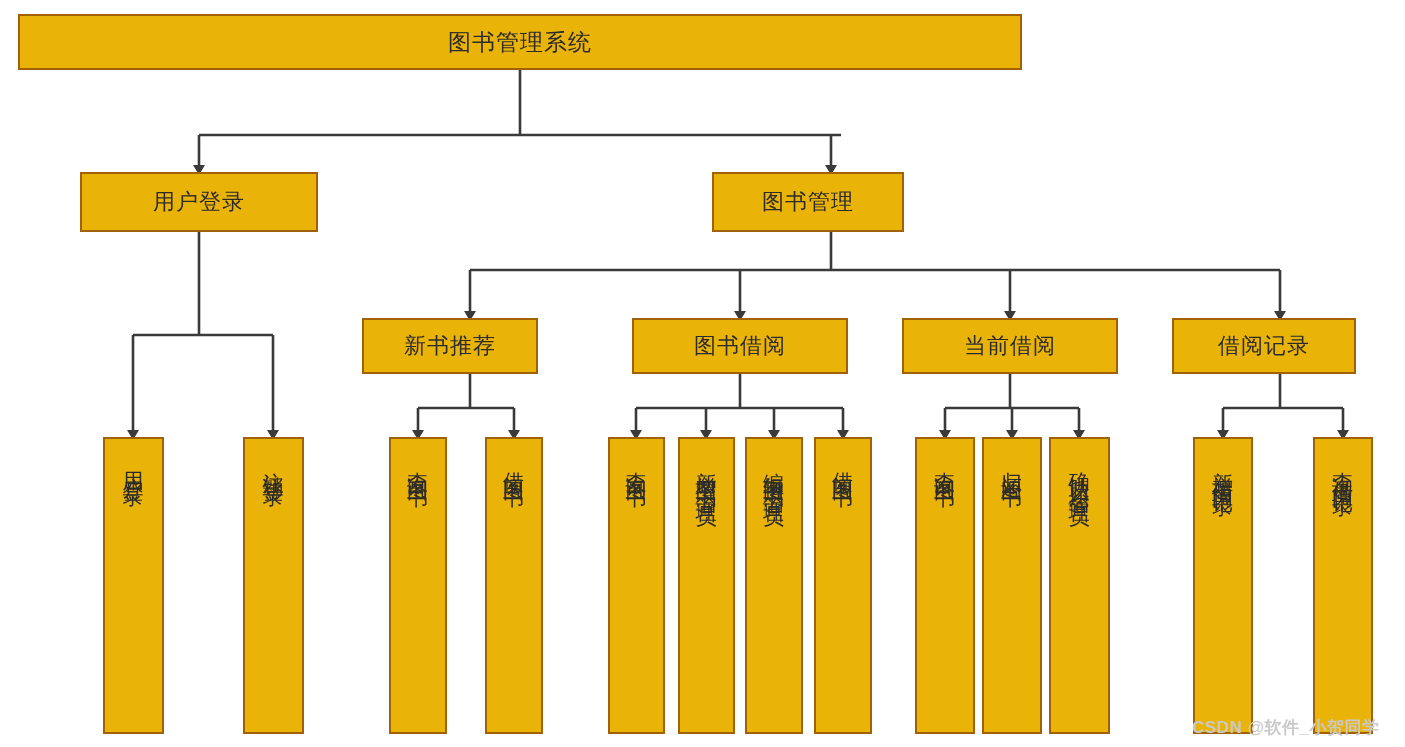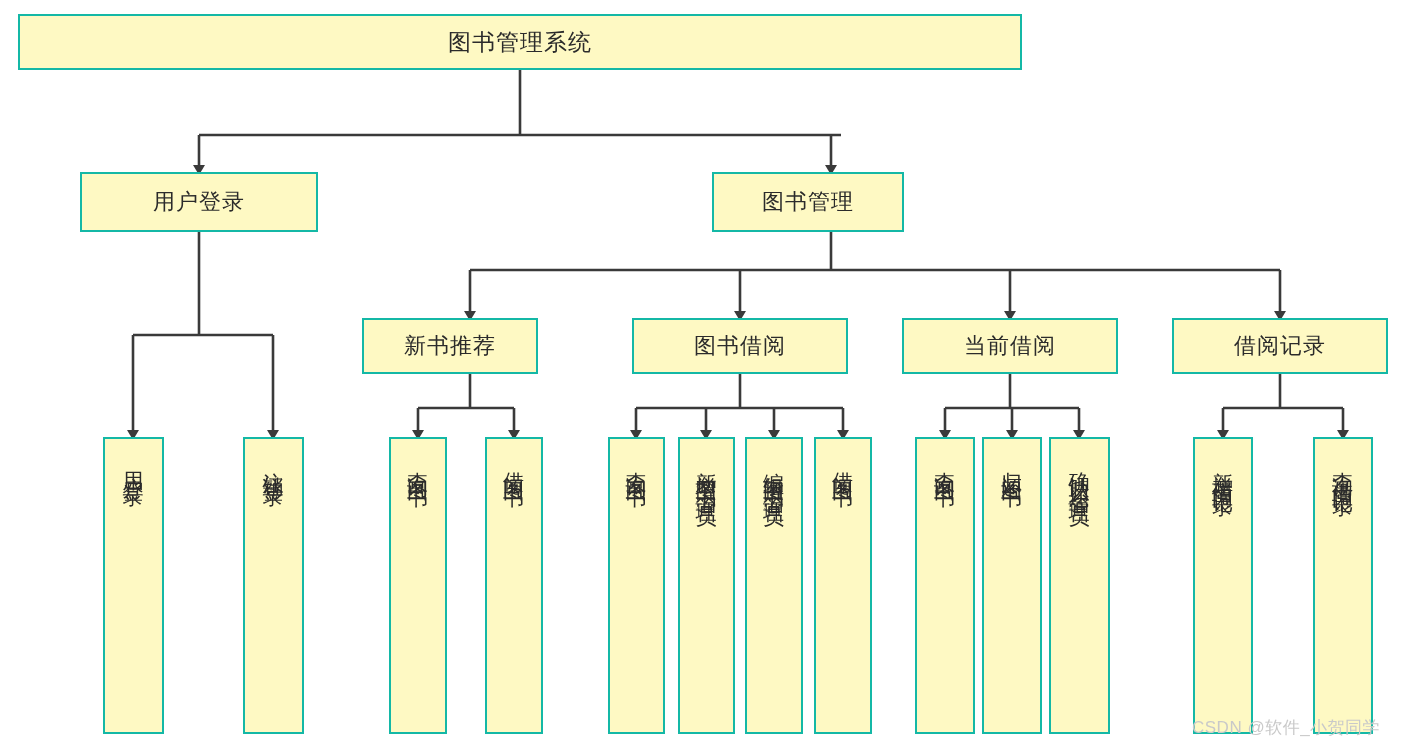--- a/index.html
+++ b/index.html
@@ -14,22 +14,22 @@
   #diagram-root{
     position:absolute;left:0;top:0;width:1405px;height:747px;
   }
   svg#connectors{
     position:absolute;left:0;top:0;width:1405px;height:747px;
     pointer-events:none;
   }
   .node{
     position:absolute;
     box-sizing:border-box;
-    background:#fef9c3;
-    border:2px solid #14b8a6;
+    background:#eab308;
+    border:2px solid #a16207;
     display:flex;
     align-items:center;
     justify-content:center;
     color:#2b2b2b;
   }
   .node-h{
     
     font-size:22px;
     letter-spacing:1px;
     line-height:1;
@@ -128,21 +128,21 @@
 
   <div class="node node-h" style="left:362px;top:318px;width:176px;height:56px;">
     <span>新书推荐</span>
   </div>
   <div class="node node-h" style="left:902px;top:318px;width:216px;height:56px;">
     <span>当前借阅</span>
   </div>
   <div class="node node-h" style="left:632px;top:318px;width:216px;height:56px;">
     <span>图书借阅</span>
   </div>
-  <div class="node node-h" style="left:1172px;top:318px;width:216px;height:56px;">
+  <div class="node node-h" style="left:1172px;top:318px;width:184px;height:56px;">
     <span>借阅记录</span>
   </div>
 
   <div class="node node-v" style="left:103px;top:437px;width:61px;height:297px;">
     <span class="vtext">用户登录</span>
   </div>
   <div class="node node-v" style="left:243px;top:437px;width:61px;height:297px;">
     <span class="vtext">注销登录</span>
   </div>
 
@@ -176,15 +176,15 @@
     <span class="vtext">确认归还（管理员）</span>
   </div>
 
   <div class="node node-v" style="left:1193px;top:437px;width:60px;height:297px;">
     <span class="vtext">新增借阅记录</span>
   </div>
   <div class="node node-v" style="left:1313px;top:437px;width:60px;height:297px;">
     <span class="vtext">查询借阅记录</span>
   </div>
 
-  <div class="watermark" style="left:1192px;top:716px;">CSDN @软件_小贺同学</div>
+  <div class="watermark" style="left:1192px;top:716px;font-weight:bold;">CSDN @软件_小贺同学</div>
 
 </div>
 
 </body></html>

